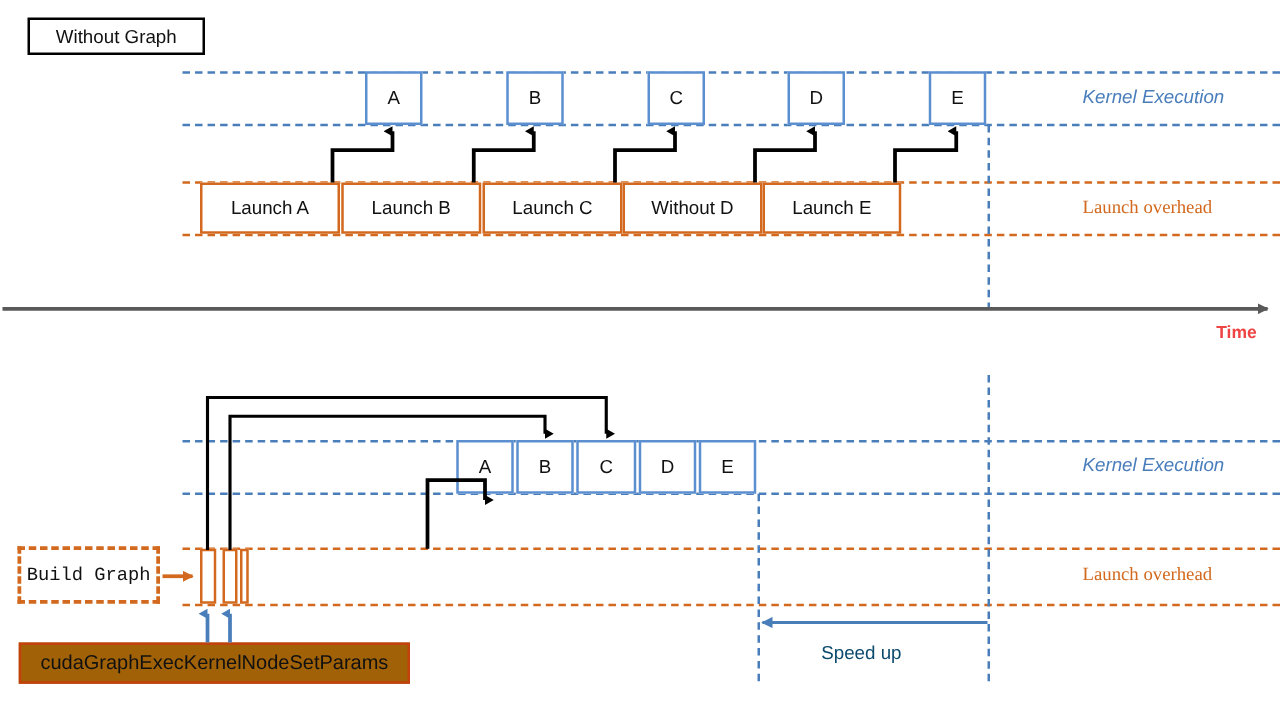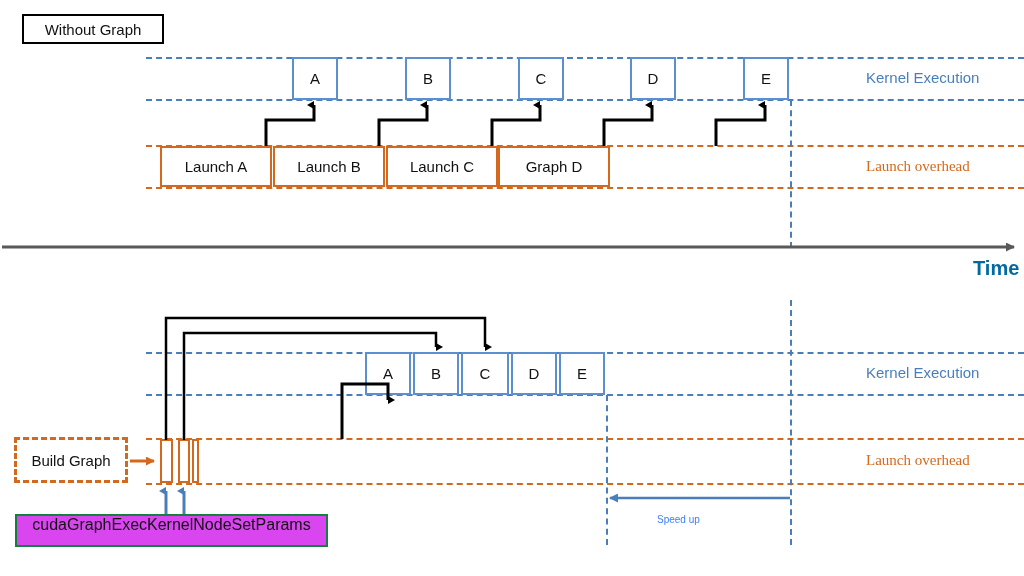--- a/index.html
+++ b/index.html
@@ -77,52 +77,53 @@
   .dbox {
     border: 3px dashed #d2691e;
     background: #ffffff;
     box-sizing: border-box;
     display: flex;
     align-items: center;
     justify-content: center;
     font-size: 15px;
     color: #111111;
     white-space: nowrap;
+    font-family: Liberation Mono, monospace;
   }
 
   
   .bbox {
-    border: 2px solid #15803d;
-    background: #d946ef;
-    box-sizing: border-box;
-    display: flex;
-    align-items: flex-start;
+    border: 2px solid #c2410c;
+    background: #a16207;
+    box-sizing: border-box;
+    display: flex;
+    align-items: center;
     justify-content: center;
     font-size: 16px;
     color: #111111;
     white-space: nowrap;
   }
 
   
   .legend {
     font-size: 15px;
     white-space: nowrap;
   }
-  .legend.blue { color: #4a7ebb; }
+  .legend.blue { color: #4a7ebb; font-style: italic; }
   .legend.orange { color: #d2691e; font-family: Liberation Serif, serif; }
 
   .axis-label {
-    font-size: 20px;
-    color: #0369a1;
+    font-size: 14px;
+    color: #ef4444;
     font-weight: bold;
     white-space: nowrap;
   }
   .plain-label {
-    font-size: 10px;
-    color: #3b82f6;
+    font-size: 15px;
+    color: #0c4a6e;
     white-space: nowrap;
   }
   svg { overflow: visible; }
 </style>
 </head>
 <body>
 
 <div id="stage">
 
   <div class="chip abs" style="left:22px; top:14px; width:142px; height:30px;">
@@ -159,21 +160,24 @@
   <div class="lbox abs" style="left:160px; top:146px; width:112px; height:41px;">
     <span>Launch A</span>
   </div>
   <div class="lbox abs" style="left:273px; top:146px; width:112px; height:41px;">
     <span>Launch B</span>
   </div>
   <div class="lbox abs" style="left:386px; top:146px; width:112px; height:41px;">
     <span>Launch C</span>
   </div>
   <div class="lbox abs" style="left:498px; top:146px; width:112px; height:41px;">
-    <span>Graph D</span>
+    <span>Without D</span>
+  </div>
+  <div class="lbox abs" style="left:610px; top:146px; width:111px; height:41px;">
+    <span>Launch E</span>
   </div>
 
   <svg class="abs" style="left:0px; top:0px;" width="1024" height="250">
     <defs>
       <marker id="blackArrowUp" markerWidth="8" markerHeight="8" refX="4" refY="7" orient="auto" markerUnits="userSpaceOnUse">
         <path d="M0,7 L4,0 L8,7 Z" fill="#000000"></path>
       </marker>
     </defs>
 
     <path d="M266,146 L266,120 L314,120 L314,105" stroke="#000000" stroke-width="3" fill="none" marker-end="url(#blackArrowUp)"></path>

